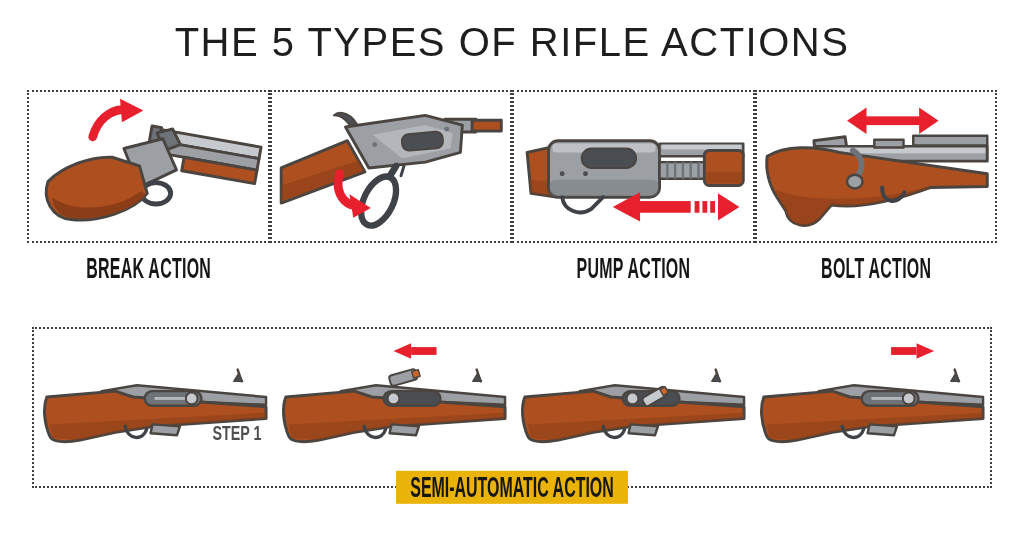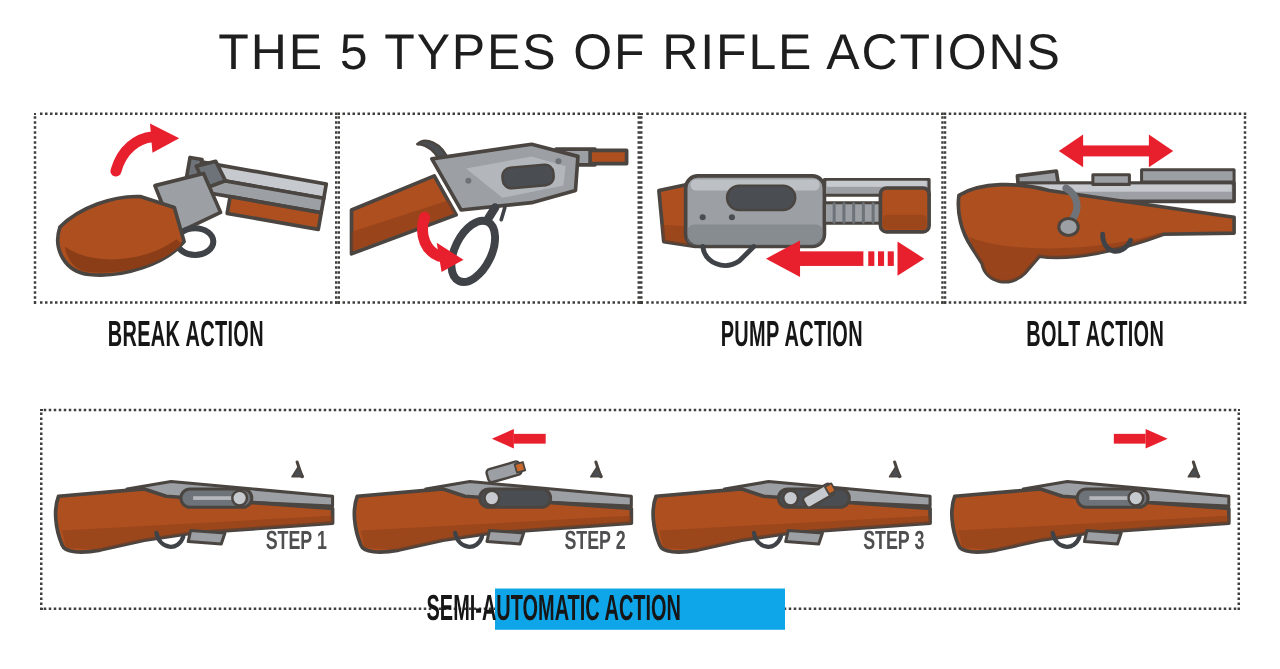--- a/index.html
+++ b/index.html
@@ -41,21 +41,21 @@
   .step-label-wrap{
     position:absolute; top:92px; left:15px; right:0; display:flex; justify-content:flex-end;
     padding-left:34px;
   }
   .step-label-wrap > span{
     display:inline-block; white-space:nowrap; font-weight:bold; font-size:21px;
     color:var(--step_label); transform:scale(.68,1); transform-origin:center top;
   }
   .semi-label-wrap{
     position:absolute; left:50%; bottom:0; transform:translate(-50%,54%);
-    width:232px; display:flex; justify-content:flex-end; background:#0ea5e9; overflow:visible;
+    width:232px; display:flex; justify-content:center; background:#eab308; overflow:visible;
   }
   .semi-label-wrap > span{
     display:inline-block; white-space:nowrap; font-weight:bold; font-size:29px;
     color:var(--label); transform:scale(.55,1); transform-origin:center center;
   }
   
   .f-wood{fill:var(--wood)} .f-woodd{fill:var(--wood_dark)}
   .f-met{fill:var(--metal)} .f-metl{fill:var(--metal_light)} .f-metd{fill:var(--metal_dark)}
   .f-dark{fill:var(--dark)} .f-red{fill:var(--red)} .f-brass{fill:var(--brass)}
   .f-white{fill:#fff} .f-none{fill:none}
@@ -218,46 +218,40 @@
               <rect x="138" y="22" width="7" height="7" class="f-brass s-out" stroke-width="1.5"></rect>
             </g>
             <path d="M8,46 L78,40 L96,46 L232,56 L232,68 L118,76 L78,82 L42,90 C26,93 13,92 11,86 C5,72 4,56 8,46 Z" class="f-wood s-out" stroke-width="3"></path>
             <polygon points="11,74 232,62 232,68 118,76 78,82 42,90 14,88" class="f-woodd" opacity=".5"></polygon>
             <rect x="108" y="40" width="58" height="15" rx="7.5" class="f-dark s-out" stroke-width="2.5"></rect>
             <circle cx="118" cy="47.5" r="6" class="f-metl s-out" stroke-width="2"></circle>
             <polygon points="116,74 144,76 141,85 114,83" class="f-met s-out" stroke-width="2.5"></polygon>
             <path d="M88,76 C91,90 106,91 110,79" class="f-none s-dark" stroke-width="3.5"></path>
           </g>
         </svg>
-        <div class="step-label-wrap">
-            <span>STEP 2</span>
-          </div>
       </div>
 
       <div class="step">
         <svg viewBox="0 0 235 112">
           <g transform="translate(0,10)">
             <path d="M203,18 L207,30" class="f-none s-out" stroke-width="2.5"></path>
             <polygon points="199,30 204,22 208,30" class="f-dark s-out" stroke-width="1.5"></polygon>
             <polygon points="64,40 100,34 232,46 232,54 98,48" class="f-met s-out" stroke-width="2.5"></polygon>
             <path d="M8,46 L78,40 L96,46 L232,56 L232,68 L118,76 L78,82 L42,90 C26,93 13,92 11,86 C5,72 4,56 8,46 Z" class="f-wood s-out" stroke-width="3"></path>
             <polygon points="11,74 232,62 232,68 118,76 78,82 42,90 14,88" class="f-woodd" opacity=".5"></polygon>
             <rect x="108" y="40" width="58" height="15" rx="7.5" class="f-dark s-out" stroke-width="2.5"></rect>
             <circle cx="118" cy="47.5" r="6" class="f-metl s-out" stroke-width="2"></circle>
             <g transform="rotate(-30 140 46)">
               <rect x="128" y="41" width="26" height="10" rx="3" class="f-metl s-out" stroke-width="2"></rect>
               <rect x="149" y="42.5" width="6" height="7" class="f-brass s-out" stroke-width="1.5"></rect>
             </g>
             <polygon points="116,74 144,76 141,85 114,83" class="f-met s-out" stroke-width="2.5"></polygon>
             <path d="M88,76 C91,90 106,91 110,79" class="f-none s-dark" stroke-width="3.5"></path>
           </g>
         </svg>
-        <div class="step-label-wrap">
-            <span>STEP 3</span>
-          </div>
       </div>
 
       <div class="step">
         <svg viewBox="0 0 235 112">
           <g>
             <rect x="138" y="5" width="26" height="8" class="f-red"></rect>
             <polygon points="164,1 164,17 182,9" class="f-red"></polygon>
           </g>
           <g transform="translate(0,10)">
             <path d="M203,18 L207,30" class="f-none s-out" stroke-width="2.5"></path>

